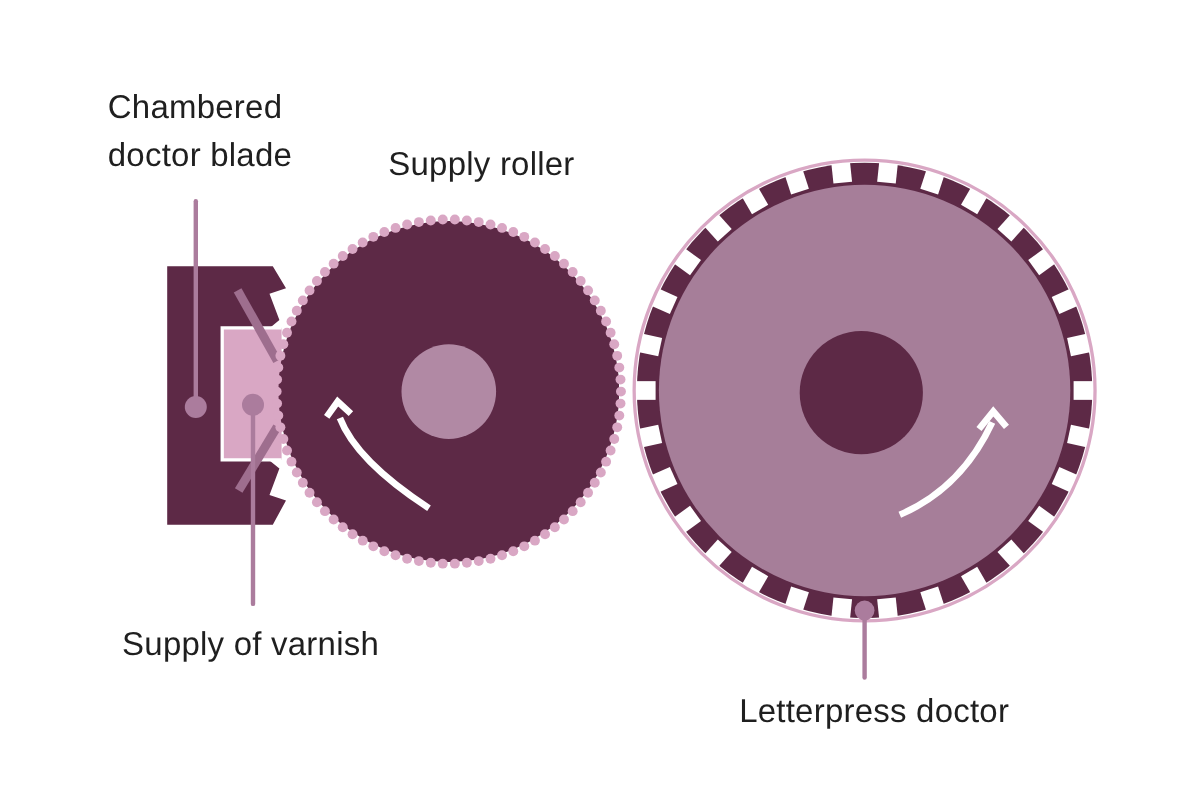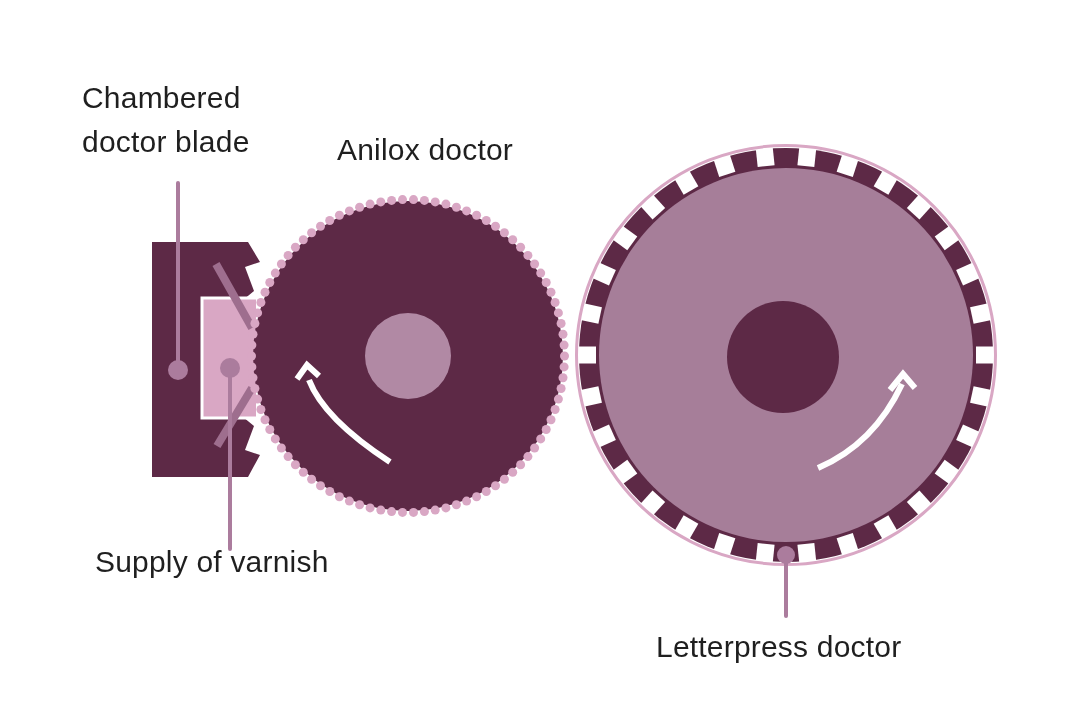--- a/index.html
+++ b/index.html
@@ -1,25 +1,25 @@
 <!DOCTYPE html>
 <html><head>
 <meta charset="utf-8">
 <style>
   html,body{margin:0;padding:0;background:#ffffff;}
   .canvas{position:relative;width:1080px;height:725px;background:#ffffff;overflow:hidden;
           font-family:"Liberation Sans",sans-serif;}
   .canvas svg{position:absolute;left:0;top:0;}
   .lbl{position:absolute;font-size:30px;line-height:36px;color:#1f1f1f;letter-spacing:0.2px;
-       white-space:nowrap;}
+       white-space:nowrap;margin-left:16px;}
   .lbl.wrap{white-space:normal;line-height:44px;}
   #lbl-chambered{left:82px;top:76px;width:240px;}
   #lbl-anilox{left:337px;top:132px;}
   #lbl-coating{left:650px;top:74px;}
-  #lbl-supply{left:95px;top:544px;text-align:center;}
+  #lbl-supply{left:95px;top:568px;text-align:center;}
   #lbl-letterpress{left:656px;top:629px;}
 </style>
 </head>
 <body>
 
 <div class="canvas">
 
   <svg width="1080" height="725" viewBox="0 0 1080 725">
       <path d="M152,242 L248,242 L260,262 L245,267 L254,291 L243,300 L243,417 L254,426 L245,450 L260,455 L248,477 L152,477 Z" fill="#5d2946"></path>
       <rect x="202" y="298" width="54" height="120" fill="#d9a7c4"></rect>
@@ -173,19 +173,19 @@
         <circle cx="230" cy="368" r="10" fill="#ab7c9d"></circle>
       </g>
       <g>
         <line x1="786" y1="555" x2="786" y2="616" stroke="#ab7c9d" stroke-width="4" stroke-linecap="round"></line>
         <circle cx="786" cy="555" r="9" fill="#ab7c9d"></circle>
       </g>
     </svg>
 
   <div class="lbl wrap" id="lbl-chambered">Chambered doctor blade</div>
 
-  <div class="lbl" id="lbl-anilox">Anilox doctor</div>
+  <div class="lbl" id="lbl-anilox">Supply roller</div>
 
 
   <div class="lbl" id="lbl-supply">Supply of varnish</div>
 
   <div class="lbl" id="lbl-letterpress">Letterpress doctor</div>
 </div>
 
 </body></html>

